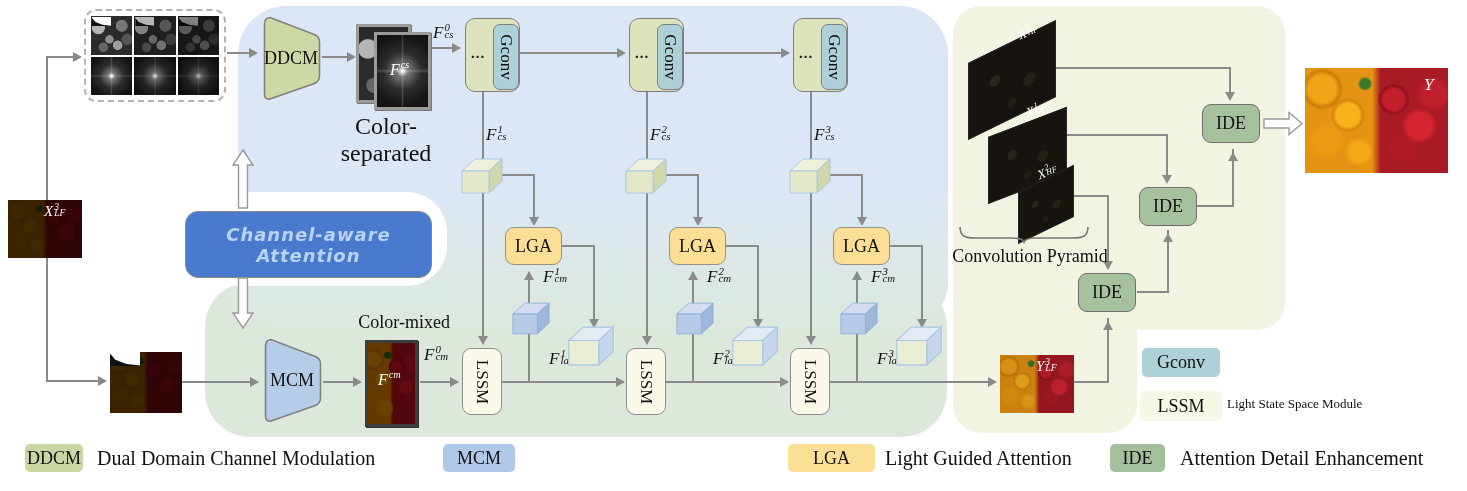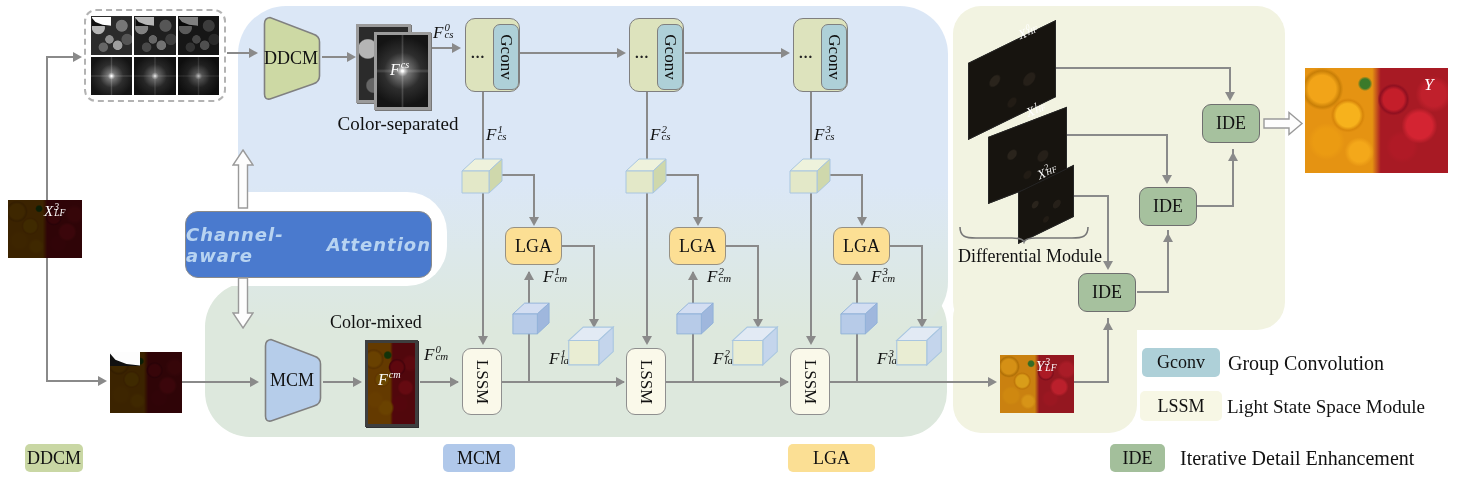--- a/index.html
+++ b/index.html
@@ -118,31 +118,31 @@
     <div class="abs rock framed" style="left:0;top:2px;width:55px;height:79px"></div>
     <div class="abs fft framed" style="left:18px;top:10px;width:57px;height:78px"></div>
     <div class="abs mt w" style="left:34px;top:40px;font-size:16px">
       <span class="b">F</span>
         <span class="ss">
           <span></span>
           <span>cs</span>
         </span>
     </div>
   </div>
-  <div class="ct cap" style="left:328px;top:113px;width:140px;text-align:center;font-size:19px">Color-separated</div>
+  <div class="ct cap" style="left:316px;top:113px;width:140px;text-align:center;font-size:24px">Color-separated</div>
   <div class="ct mt" style="left:433px;top:24px">
     <span class="b">F</span>
       <span class="ss">
         <span>0</span>
         <span>cs</span>
       </span>
   </div>
 
   <div class="ct" style="left:185px;top:211px;width:245px;height:65px;background:#4a7ace;border:1.5px solid #8a8a8a;border-radius:13px;
-              display:flex;align-items:center;justify-content:center;
+              display:flex;flex-direction:column;align-items:center;justify-content:center;
               font-family:'DejaVu Sans',sans-serif;font-style:italic;font-weight:bold;color:#b7d3f1;font-size:18px;letter-spacing:1px">
     <span>Channel-aware</span>
     <span>Attention</span>
   </div>
   <svg class="ct" style="left:232px;top:148px" width="22" height="62">
     <path d="M11,2 L21,17 L15.5,17 L15.5,60 L6.5,60 L6.5,17 L1,17 Z" fill="#fdfdfd" stroke="#9a9a9a" stroke-width="1.4"></path>
   </svg>
   <svg class="ct" style="left:232px;top:276px" width="22" height="54">
     <path d="M11,52 L21,37 L15.5,37 L15.5,2 L6.5,2 L6.5,37 L1,37 Z" fill="#fdfdfd" stroke="#9a9a9a" stroke-width="1.4"></path>
   </svg>
@@ -152,21 +152,21 @@
       <i></i>
     </span>
 
   <div class="ct" style="left:263px;top:337px;width:60px;height:88px">
     <svg width="60" height="88" viewBox="0 0 60 88">
       <path d="M8,2.5 Q2.5,3 2.5,9 L2.5,79 Q2.5,85 8,84 L51,69 Q57.5,67 57.5,61 L57.5,27 Q57.5,21 51,19 Z" fill="#b6cdea" stroke="#808080" stroke-width="1.6"></path>
     </svg>
     <div class="abs cap" style="left:0;top:0;width:58px;height:86px;display:flex;align-items:center;justify-content:center;font-size:18px">MCM</div>
   </div>
 
-  <div class="ct cap" style="left:330px;top:312px;width:120px;text-align:left;font-size:18px">Color-mixed</div>
+  <div class="ct cap" style="left:330px;top:312px;width:120px;text-align:right;font-size:18px">Color-mixed</div>
   <div class="ct peppers fcmdark framed" style="left:365px;top:340px;width:53px;height:87px"></div>
   <div class="ct imglbl mt w" style="left:378px;top:372px;font-size:16px">
     <span class="b">F</span>
       <span class="ss">
         <span></span>
         <span>cm</span>
       </span>
   </div>
   <div class="ct mt" style="left:424px;top:346px">
     <span class="b">F</span>
@@ -301,48 +301,49 @@
   <div class="ct imglbl mt w" style="left:1037px;top:165px;font-size:13px;transform:rotate(-22deg)">
     <span class="b">X</span>
       <span class="ss">
         <span>2</span>
         <span>HF</span>
       </span>
   </div>
   <svg class="ct" style="left:956px;top:224px" width="136" height="20">
     <path d="M4,3 C4,13 10,14 20,14 L56,14 C64,14 67,15 68,18 C69,15 72,14 80,14 L116,14 C126,14 132,13 132,3" fill="none" stroke="#777" stroke-width="1.6"></path>
   </svg>
-  <div class="ct cap" style="left:948px;top:246px;width:164px;text-align:center;font-size:18px">Differential Module</div>
+  <div class="ct cap" style="left:948px;top:246px;width:164px;text-align:center;font-size:18px">Convolution Pyramid</div>
 
   <div class="ct blk ide cap" style="left:1078px;top:273px">IDE</div>
   <div class="ct blk ide cap" style="left:1139px;top:187px">IDE</div>
   <div class="ct blk ide cap" style="left:1202px;top:104px">IDE</div>
   <svg class="ct" style="left:1262px;top:110px" width="42" height="27">
     <path d="M2,9 L27,9 L27,2.5 L40,13.5 L27,24.5 L27,18 L2,18 Z" fill="#fdfdfd" stroke="#9a9a9a" stroke-width="1.4"></path>
   </svg>
 
   <div class="ct peppers" style="left:1305px;top:68px;width:143px;height:105px"></div>
   <div class="ct imglbl mt w" style="left:1424px;top:76px;font-size:17px">
     <span class="b">Y</span>
       <span class="ss">
         <span></span>
         <span></span>
       </span>
   </div>
 
   <div class="ct chip cap" style="left:1142px;top:348px;width:78px;height:29px;background:#aed0d8">Gconv</div>
-  <div class="ct cap" style="left:1228px;top:352px;font-size:20px">Group Convolution</div>
   <div class="ct chip cap" style="left:1140px;top:391px;width:82px;height:30px;background:#f7f7e5">LSSM</div>
-  <div class="ct cap" style="left:1227px;top:396px;font-size:19px">Light State Space Module</div>
+  <div class="ct cap" style="left:1227px;top:396px;font-size:13px">Light State Space Module</div>
 
   <div class="ct chip cap" style="left:25px;top:444px;width:58px;height:28px;background:#c9d7a4">DDCM</div>
+  <div class="ct cap" style="left:97px;top:447px;font-size:20px">Dual Domain Channel Modulation</div>
   <div class="ct chip cap" style="left:443px;top:444px;width:72px;height:28px;background:#b0c8ea">MCM</div>
   <div class="ct chip cap" style="left:788px;top:444px;width:87px;height:28px;background:#fbdf94">LGA</div>
+  <div class="ct cap" style="left:885px;top:447px;font-size:20px">Light Guided Attention</div>
   <div class="ct chip cap" style="left:1110px;top:444px;width:55px;height:28px;background:#a3bf9b">IDE</div>
-  <div class="ct cap" style="left:1180px;top:447px;font-size:20px">Iterative Detail Enhancement</div>
+  <div class="ct cap" style="left:1180px;top:447px;font-size:20px">Attention Detail Enhancement</div>
 <div class="ln" style="left: 46px; top: 56px; width: 2px; height: 326px;"></div>
     <div class="ln" style="left: 46px; top: 56px; width: 32px; height: 2px;"></div>
     <div class="ln" style="left: 46px; top: 380px; width: 56px; height: 2px;"></div>
     <div class="ln" style="left: 227px; top: 52px; width: 27px; height: 2px;"></div>
     <div class="ln" style="left: 322px; top: 56px; width: 30px; height: 2px;"></div>
     <div class="ln" style="left: 430px; top: 47px; width: 28px; height: 2px;"></div>
     <div class="ln" style="left: 520px; top: 52px; width: 102px; height: 2px;"></div>
     <div class="ln" style="left: 685px; top: 52px; width: 100px; height: 2px;"></div>
     <div class="ln" style="left: 182px; top: 381px; width: 74px; height: 2px;"></div>
     <div class="ln" style="left: 323px; top: 381px; width: 36px; height: 2px;"></div>

